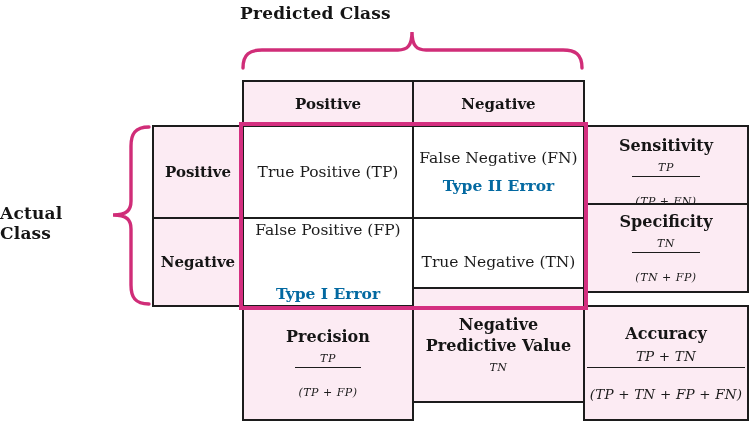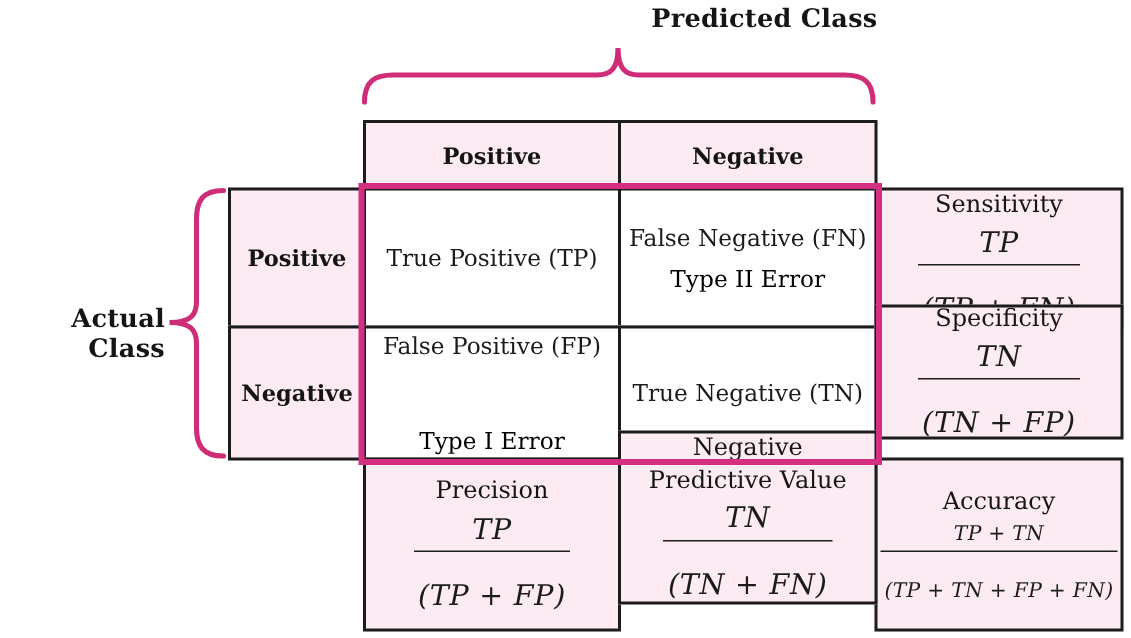--- a/index.html
+++ b/index.html
@@ -14,21 +14,21 @@
     background: #ffffff;
     font-family: "DejaVu Serif", "Liberation Serif", serif;
     color: #1b1b1b;
     overflow: hidden;
   }
   .abs { position: absolute; box-sizing: border-box; }
 
   .axis-title {
     font-weight: bold;
     font-size: 17px;
-    text-align: right;
+    text-align: left;
     color: #151515;
     letter-spacing: 0.2px;
   }
 
   .cell {
     border: 2px solid #1c1c1c;
     display: flex;
     flex-direction: column;
     align-items: center;
     justify-content: center;
@@ -42,37 +42,37 @@
     font-size: 15px;
     color: #151515;
   }
 
   .plain-label {
     font-size: 15.5px;
     color: #1b1b1b;
   }
   .error-label {
     margin-top: 9px;
-    font-weight: normal;
+    font-weight: bold;
     font-size: 15.5px;
-    color: #000000;
+    color: #0369a1;
   }
 
   .metric-title {
-    font-weight: normal;
+    font-weight: bold;
     font-size: 16px;
     color: #151515;
     line-height: 1.35;
     margin-bottom: 4px;
     padding: 0 6px;
   }
   .frac {
     display: inline-block;
     font-style: italic;
-    font-size: 19px;
+    font-size: 11px;
     line-height: 1.25;
     letter-spacing: 0.5px;
     color: #1b1b1b;
   }
   .frac .num { display: block; padding: 0 3px 2px 3px; }
   .frac .den { display: block; border-top: 1.6px solid #1c1c1c; padding: 18px 3px 0 3px; }
   .frac.small { font-size: 13.5px; letter-spacing: 0.2px; }
 
   .matrix-outline {
     border: 4.5px solid #d42f80;
@@ -158,19 +158,18 @@
     <div class="metric-title">Precision</div>
     <div class="frac">
       <span class="num">TP</span>
       <span class="den">(TP + FP)</span>
     </div>
   </div>
   <div class="abs cell" style="left:412px; top:287px; width:173px; height:116px;align-items:center;">
     <div class="metric-title">Negative Predictive Value</div>
     <div class="frac">
       <span class="num">TN</span>
-      <span class="den">(TN + FN)</span>
     </div>
   </div>
 
   <div class="abs matrix-outline" style="left:239px; top:122px; width:349px; height:188px;"></div>
 
 </div>
 
 </body></html>

